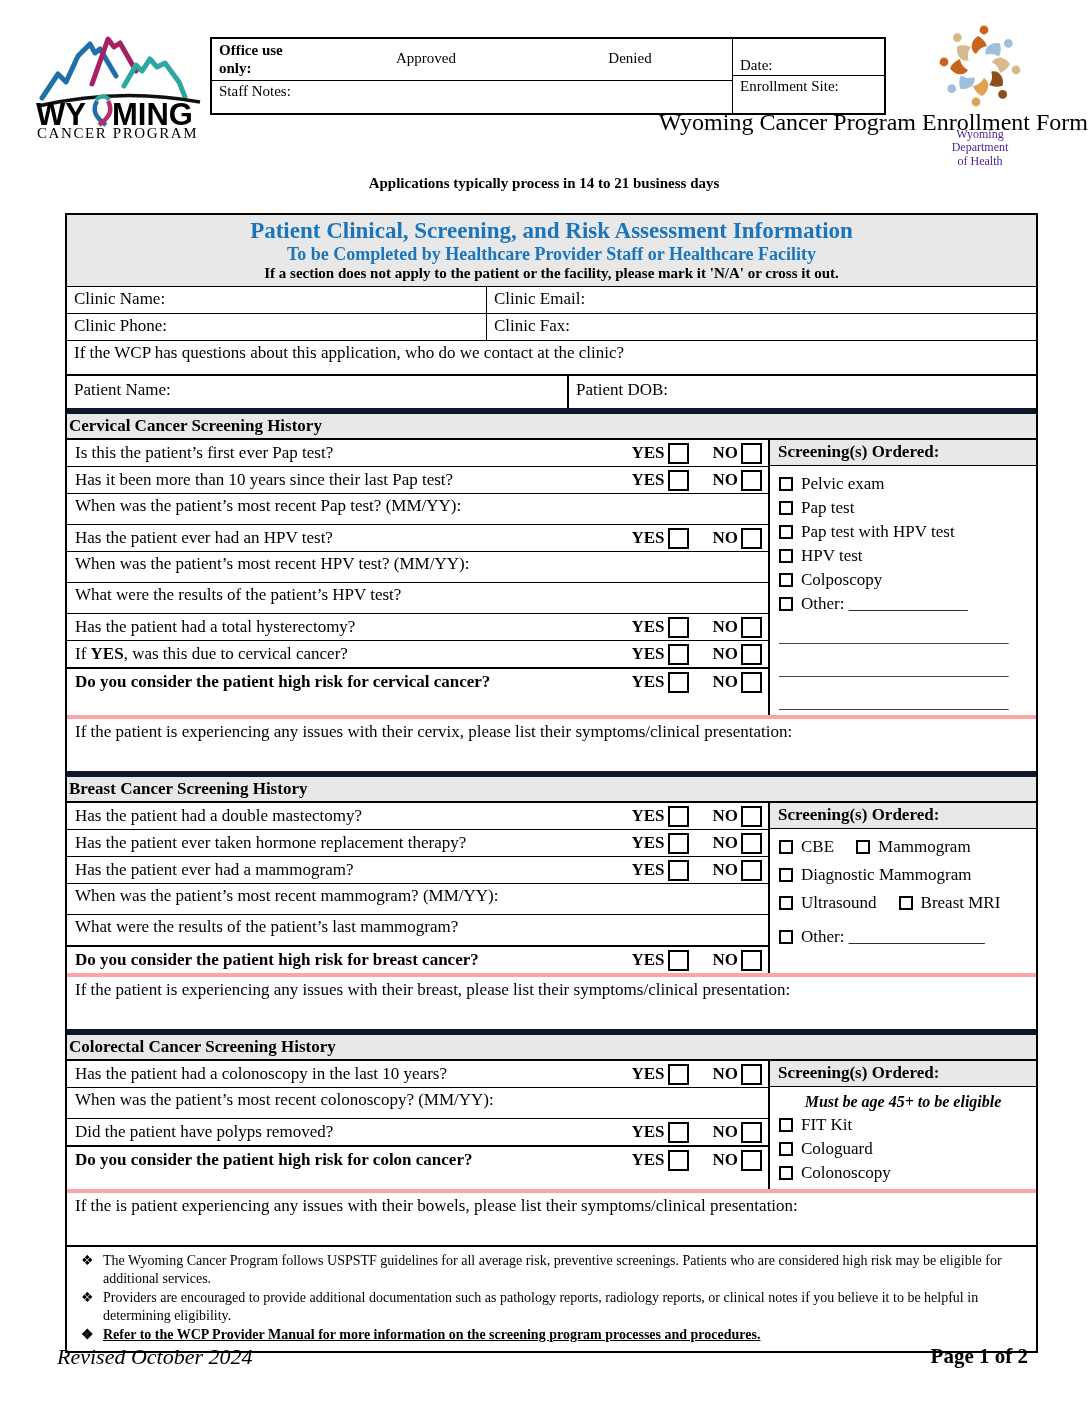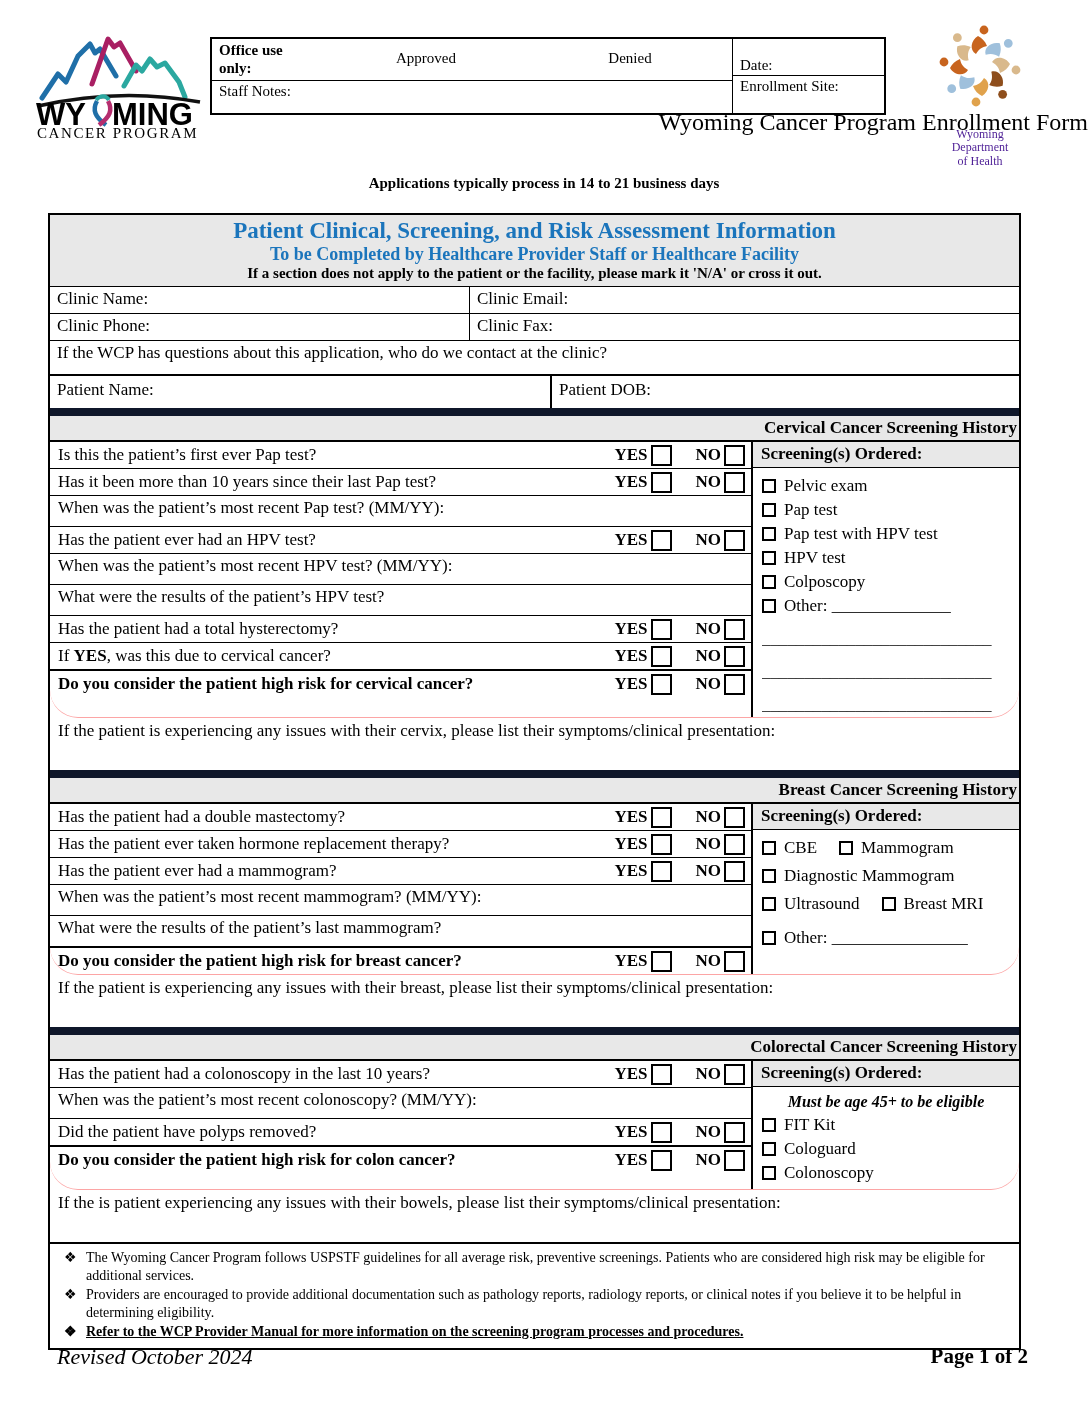--- a/index.html
+++ b/index.html
@@ -32,42 +32,42 @@
   .ot-date { height:34px; border-bottom:1px solid #000; padding:18px 7px; }
   .ot-site { flex:1; padding:2px 7px; }
 
   .doc-title { position:absolute; top:109px; left:0; width:100%; text-align:right;
                font-size:24px; font-weight:normal; }
   .doc-subtitle { position:absolute; top:175px; left:0; width:100%; text-align:center;
                font-size:15px; font-weight:bold; }
 
   
   .main-table {
-    position:absolute; left:48px; top:213px; width:973px;
+    position:absolute; left:65px; top:213px; width:973px;
     border:2px solid #000; background:#fff;
   }
   .mt-header { background:#e8e8e8; text-align:center; padding:3px 4px 4px;
                border-bottom:1px solid #000; }
   .mh-title { font-size:23px; font-weight:bold; color:#1b75bc; }
   .mh-sub   { font-size:18px; font-weight:bold; color:#1b75bc;text-align:center; }
   .mh-instr { font-size:15px; font-weight:bold; }
 
   .two-col { display:flex; border-bottom:1px solid #000; }
   .cell { padding:2px 7px; font-size:17px; min-height:26px; }
   .c-left-clinic { width:420px; border-right:1px solid #000; }
   .c-right { flex:1; }
   .row-wcp { padding:2px 7px 10px; font-size:17px; min-height:33px; }
   .row-patient { border-top:2px solid #000; border-bottom:0; }
   .row-patient .cell { min-height:32px; padding-top:4px; }
   .c-left-patient { width:502px; border-right:2px solid #000; }
 
-  .sec-header { background:#e8e8e8; text-align:right; font-weight:bold; font-size:17px;
-                border-top:8px solid #0f172a; border-bottom:2px solid #000; padding:2px; }
-
-  .sec-body { display:flex; border-bottom:1px solid #fca5a5;border-radius:28px; }
+  .sec-header { background:#e8e8e8; text-align:left; font-weight:bold; font-size:17px;
+                border-top:6px solid #0f172a; border-bottom:2px solid #000; padding:2px; }
+
+  .sec-body { display:flex; border-bottom:4px solid #fca5a5; }
   .questions { flex:1; display:flex; flex-direction:column; }
   .q-row { display:flex; justify-content:space-between; align-items:center;
            padding:1px 6px 1px 8px; border-bottom:1px solid #000;
            font-size:17px; min-height:27px; }
   .q-row:last-child { border-bottom:none; }
   .q-row.tall { min-height:31px; align-items:flex-start; padding-top:2px; }
   .q-row.bold { font-weight:bold; border-top:1px solid #000; }
   .q-text { padding-right:8px; }
 
   .yn { display:flex; align-items:center; flex:none; font-weight:bold; font-size:17px; }

